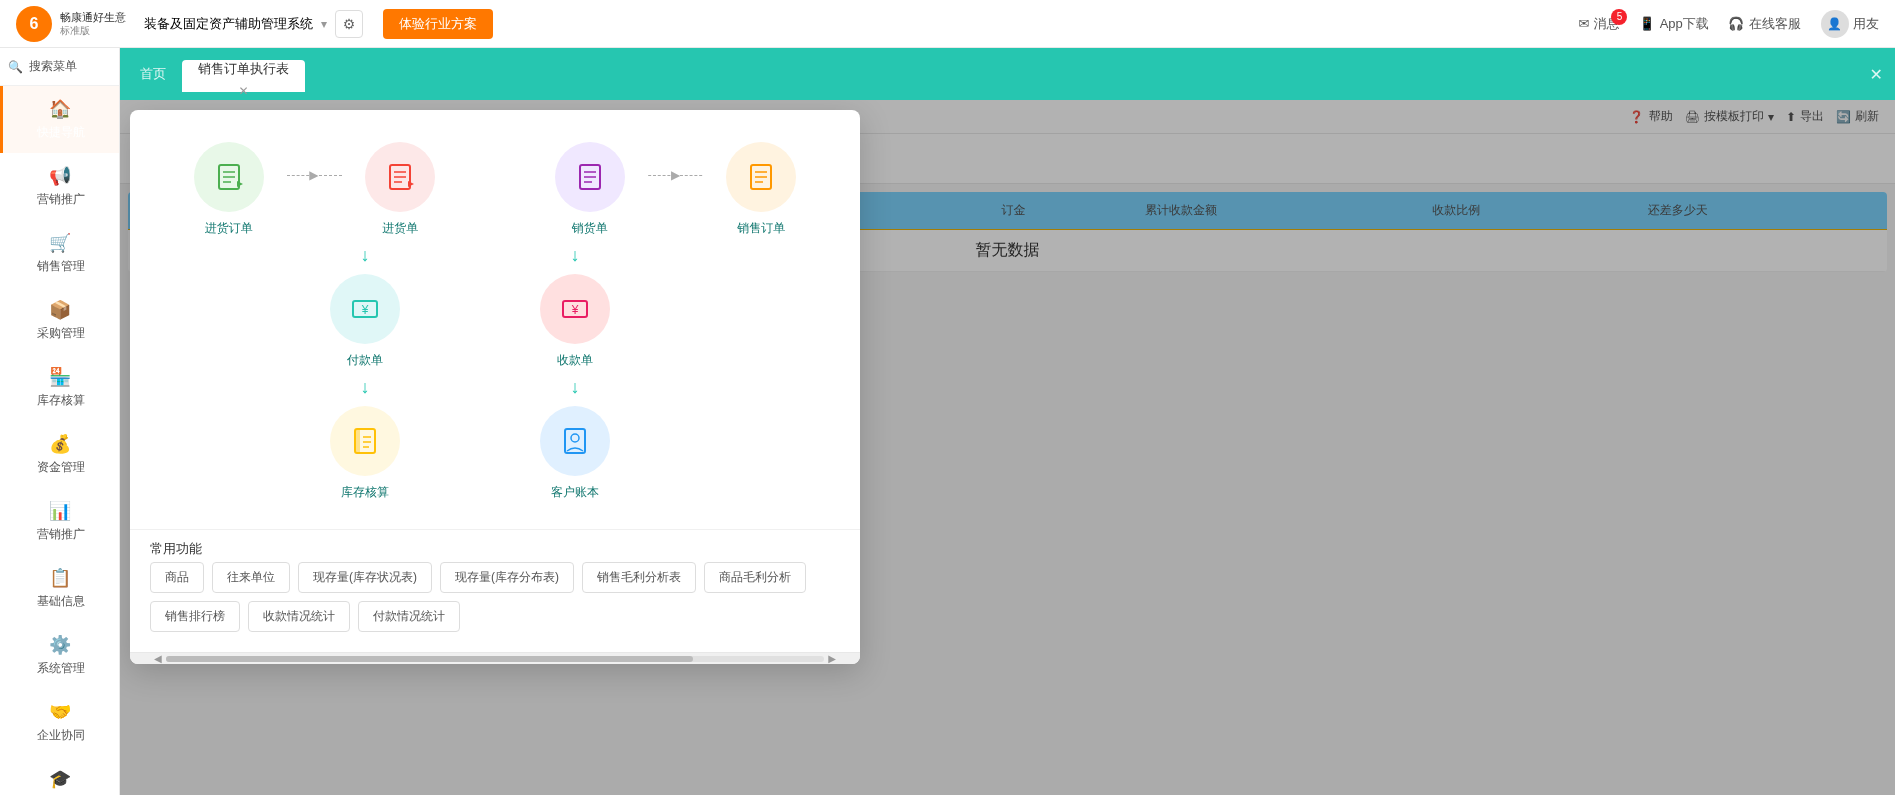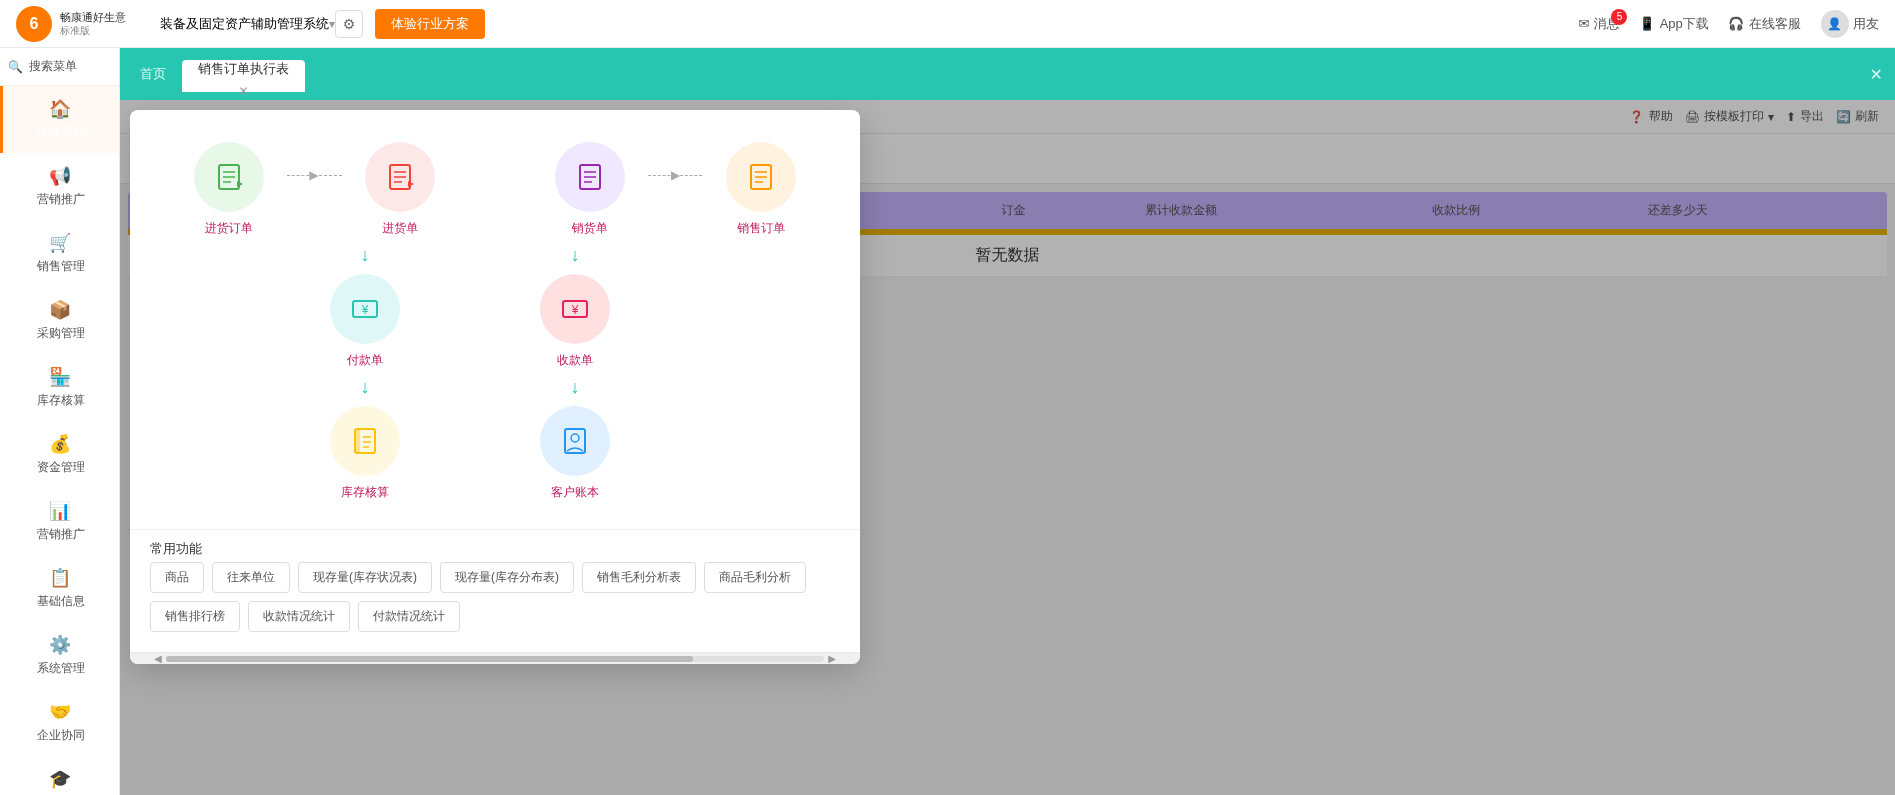--- a/index.html
+++ b/index.html
@@ -33,21 +33,22 @@
       color: white;
       font-size: 16px;
       font-weight: bold;
     }
     .logo-text { font-size: 11px; color: #333; line-height: 1.3; }
     .logo-text .sub { color: #888; font-size: 10px; }
 
     .system-title {
       display: flex;
       align-items: center;
-      margin-left: 24px;
+      gap: 8px;
+      margin-left: 8px;
       flex: 1;
     }
     .system-title-arrow { color: #999; font-size: 12px; }
     .gear-btn {
       width: 28px; height: 28px;
       border: 1px solid #ddd;
       border-radius: 4px;
       display: flex; align-items: center; justify-content: center;
       cursor: pointer; color: #666; font-size: 14px;
     }
@@ -286,22 +287,22 @@
       margin: 8px;
       border-radius: 4px;
       overflow: auto;
     }
     .data-table {
       width: 100%;
       border-collapse: collapse;
       font-size: 12px;
     }
     .data-table th {
-      background: #c4b5fd;
-      border-bottom: 6px solid #eab308;
+      background: #7dd3fc;
+      border-bottom: 1px solid #eab308;
       padding: 10px 12px;
       text-align: left;
       color: #555;
       font-weight: normal;
       white-space: nowrap;
     }
     .data-table td {
       padding: 10px 12px;
       border-bottom: 1px solid #f0f0f0;
       color: #333;
@@ -365,21 +366,21 @@
     .flow-circle.red-light { background: #fde8e8; }
     .flow-circle.purple { background: #f0e8ff; }
     .flow-circle.orange { background: #fff3e0; }
     .flow-circle.teal { background: #e0f7f7; }
     .flow-circle.red { background: #ffe0e0; }
     .flow-circle.yellow { background: #fff8e0; }
     .flow-circle.blue-light { background: #e0f0ff; }
 
     .flow-label {
       font-size: 12px;
-      color: #be185d;
+      color: #0f766e;
       text-align: center;
     }
 
     .flow-arrow-h {
       display: flex;
       align-items: center;
       width: 60px;
       position: relative;
       margin-bottom: 30px;
     }

